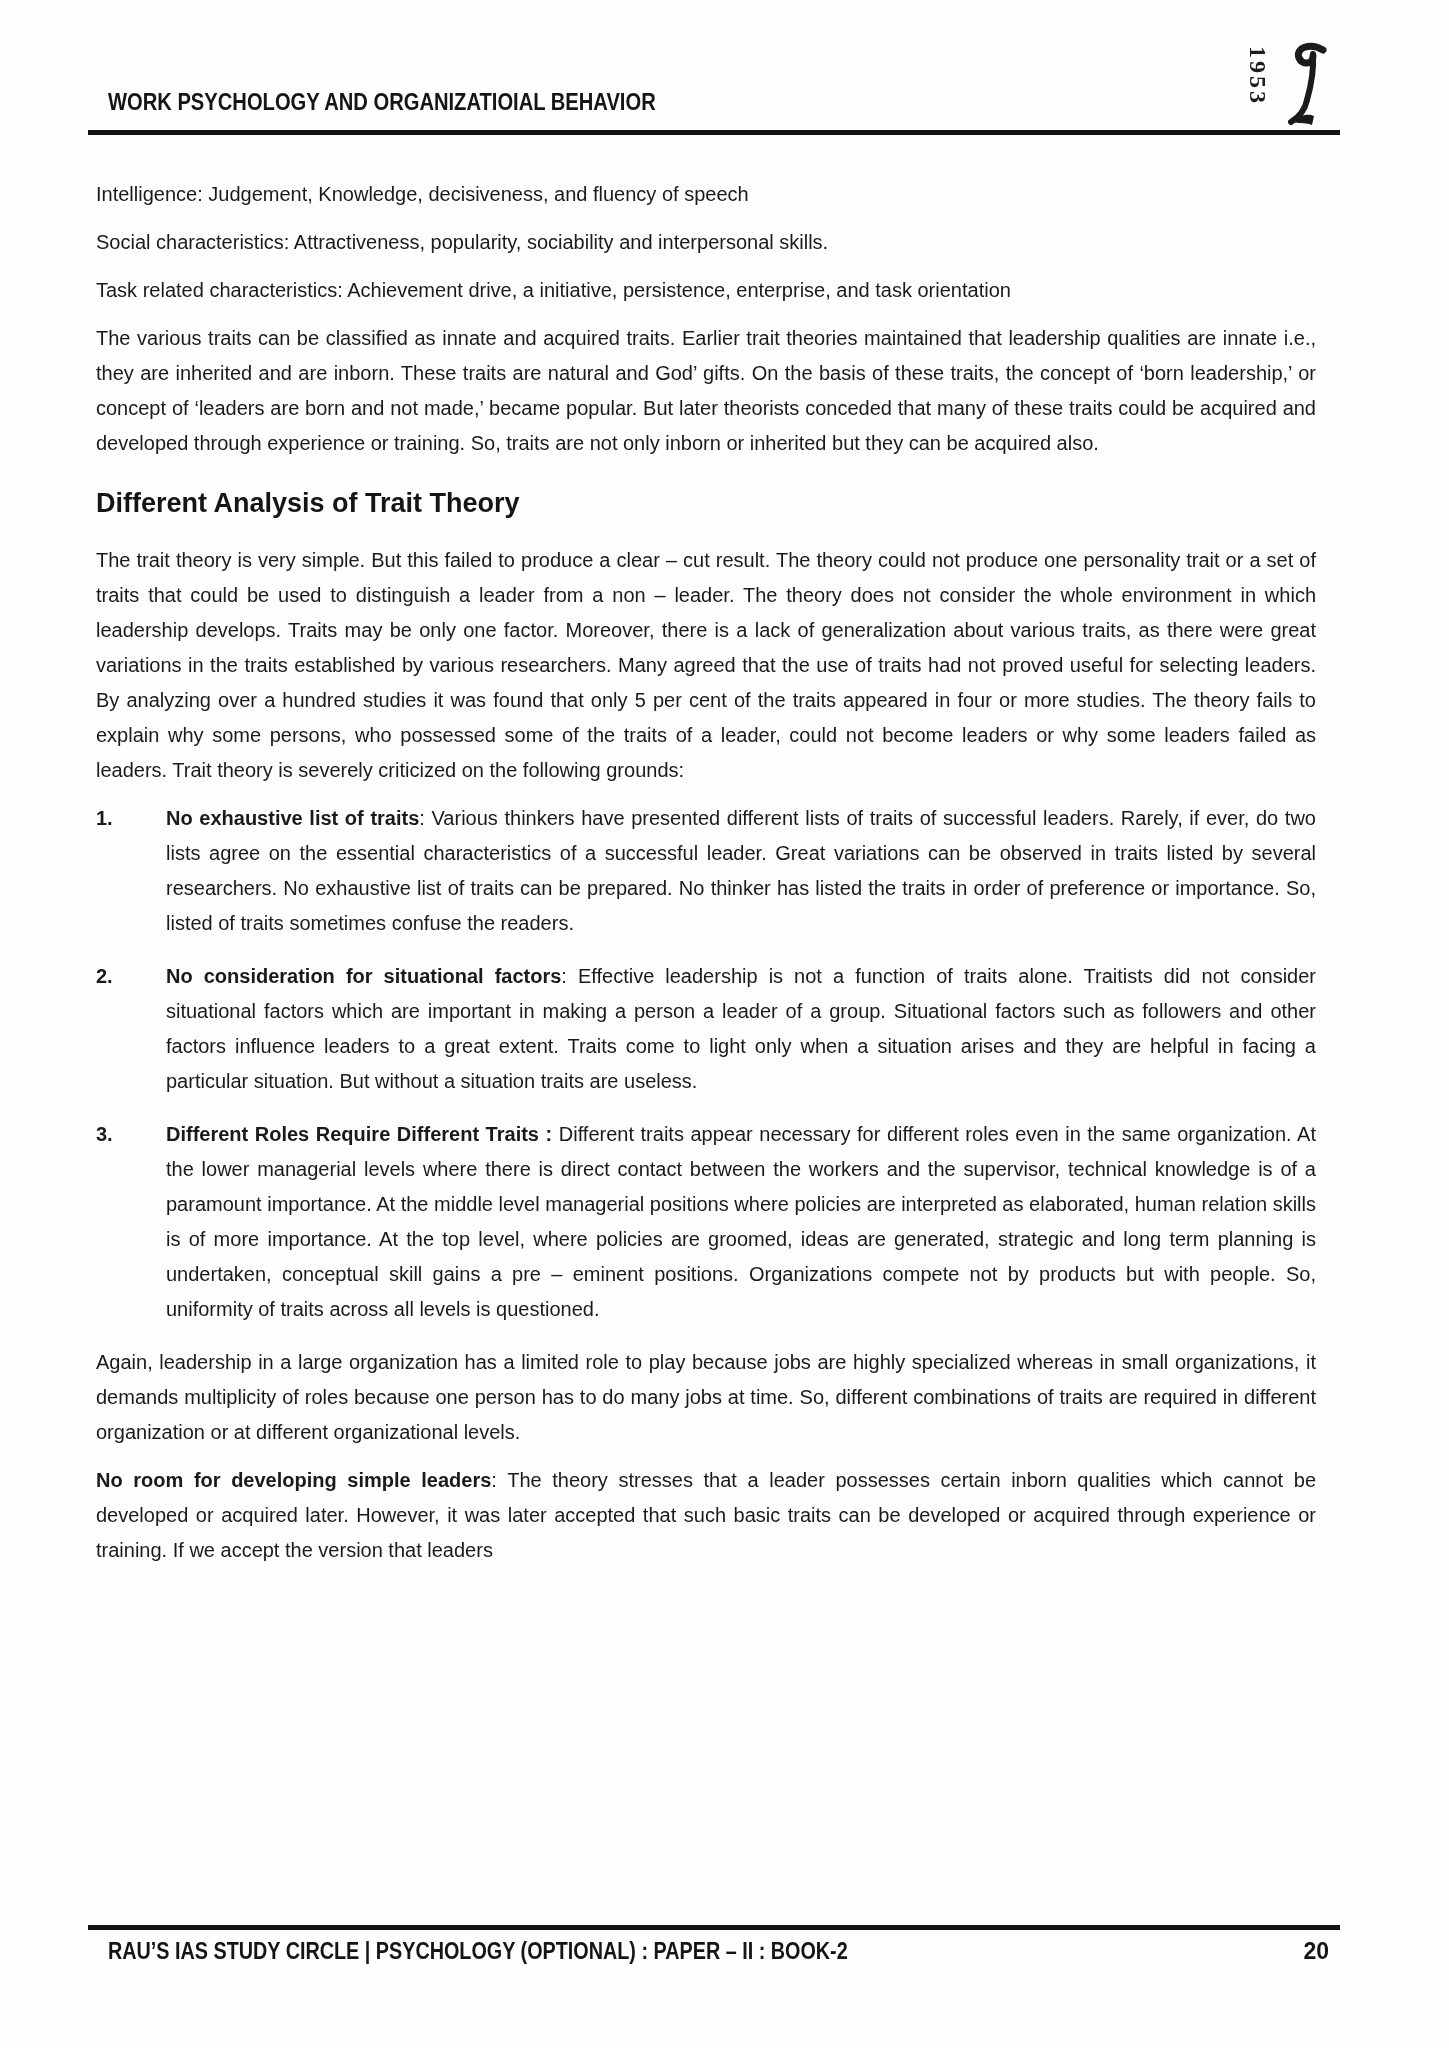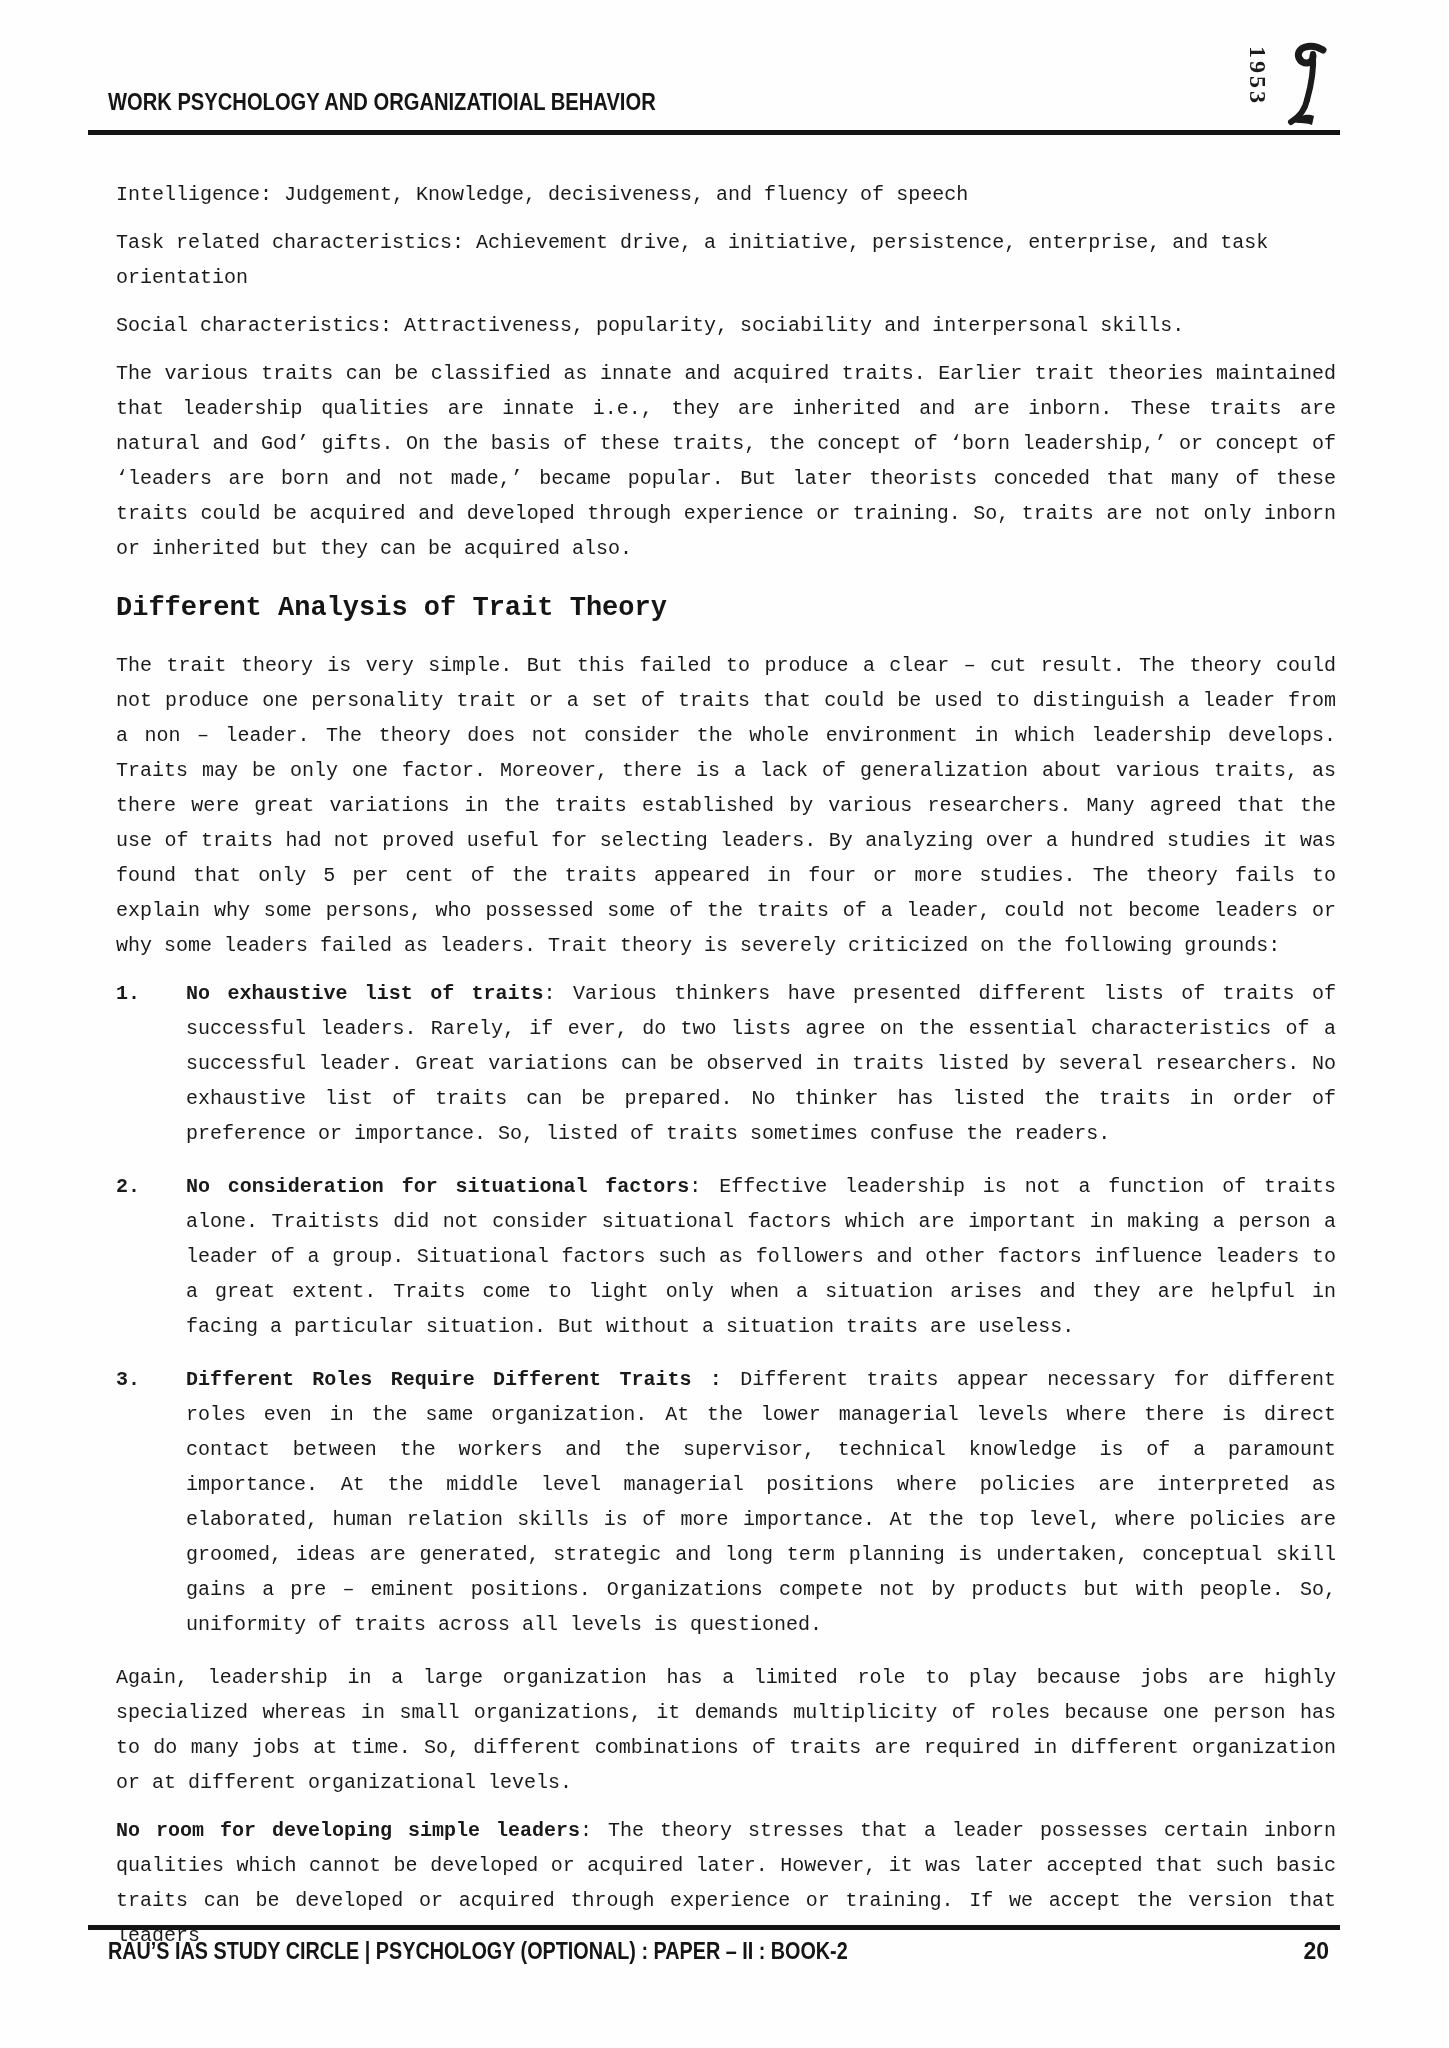--- a/index.html
+++ b/index.html
@@ -43,26 +43,25 @@
     color: #1c1c1c;
     white-space: nowrap;
   }
   .logo-glyph {
     position: absolute;
     left: 1286px; top: 42px;
   }
   
   .content {
     position: absolute;
-    left: 116px; top: 177px;
+    left: 96px; top: 177px;
     width: 1220px;
     font-size: 20px;
     line-height: 35px;
     text-align: justify;
-    font-family: Liberation Mono, monospace;
   }
   .content p { margin: 0 0 13px 0; }
   .trait-line { text-align: left; }
   .section-heading {
     font-size: 27px; font-weight: bold;
     line-height: 32px;
     margin: 26px 0 24px 0;
     text-align: left;
     color: #151515;
   }
@@ -117,22 +116,22 @@
       </g>
       <path d="M5,80 C13,73 22,71 28,74 L26,83 C18,80 11,82 5,80 Z" fill="#1b1b1b"></path>
     </svg>
 
     <div class="header-rule"></div>
   </div>
 
   <div class="content">
 
     <p class="trait-line">Intelligence: Judgement, Knowledge, decisiveness, and fluency of speech</p>
+    <p class="trait-line">Social characteristics: Attractiveness, popularity, sociability and interpersonal skills.</p>
     <p class="trait-line">Task related characteristics: Achievement drive, a initiative, persistence, enterprise, and task orientation</p>
-    <p class="trait-line">Social characteristics: Attractiveness, popularity, sociability and interpersonal skills.</p>
 
     <p>The various traits can be classified as innate and acquired traits. Earlier trait theories maintained that leadership qualities are innate i.e., they are inherited and are inborn. These traits are natural and God’ gifts. On the basis of these traits, the concept of ‘born leadership,’ or concept of ‘leaders are born and not made,’ became popular. But later theorists conceded that many of these traits could be acquired and developed through experience or training. So, traits are not only inborn or inherited but they can be acquired also.</p>
 
     <div class="section-heading">Different Analysis of Trait Theory</div>
 
     <p>The trait theory is very simple. But this failed to produce a clear – cut result. The theory could not produce one personality trait or a set of traits that could be used to distinguish a leader from a non – leader. The theory does not consider the whole environment in which leadership develops. Traits may be only one factor. Moreover, there is a lack of generalization about various traits, as there were great variations in the traits established by various researchers. Many agreed that the use of traits had not proved useful for selecting leaders. By analyzing over a hundred studies it was found that only 5 per cent of the traits appeared in four or more studies. The theory fails to explain why some persons, who possessed some of the traits of a leader, could not become leaders or why some leaders failed as leaders. Trait theory is severely criticized on the following grounds:</p>
 
     <div class="list-item">
       <span class="list-num">1.</span>
       <div class="list-body"><strong>No exhaustive list of traits</strong><span>: Various thinkers have presented different lists of traits of successful leaders. Rarely, if ever, do two lists agree on the essential characteristics of a successful leader. Great variations can be observed in traits listed by several researchers. No exhaustive list of traits can be prepared. No thinker has listed the traits in order of preference or importance. So, listed of traits sometimes confuse the readers.</span></div>

